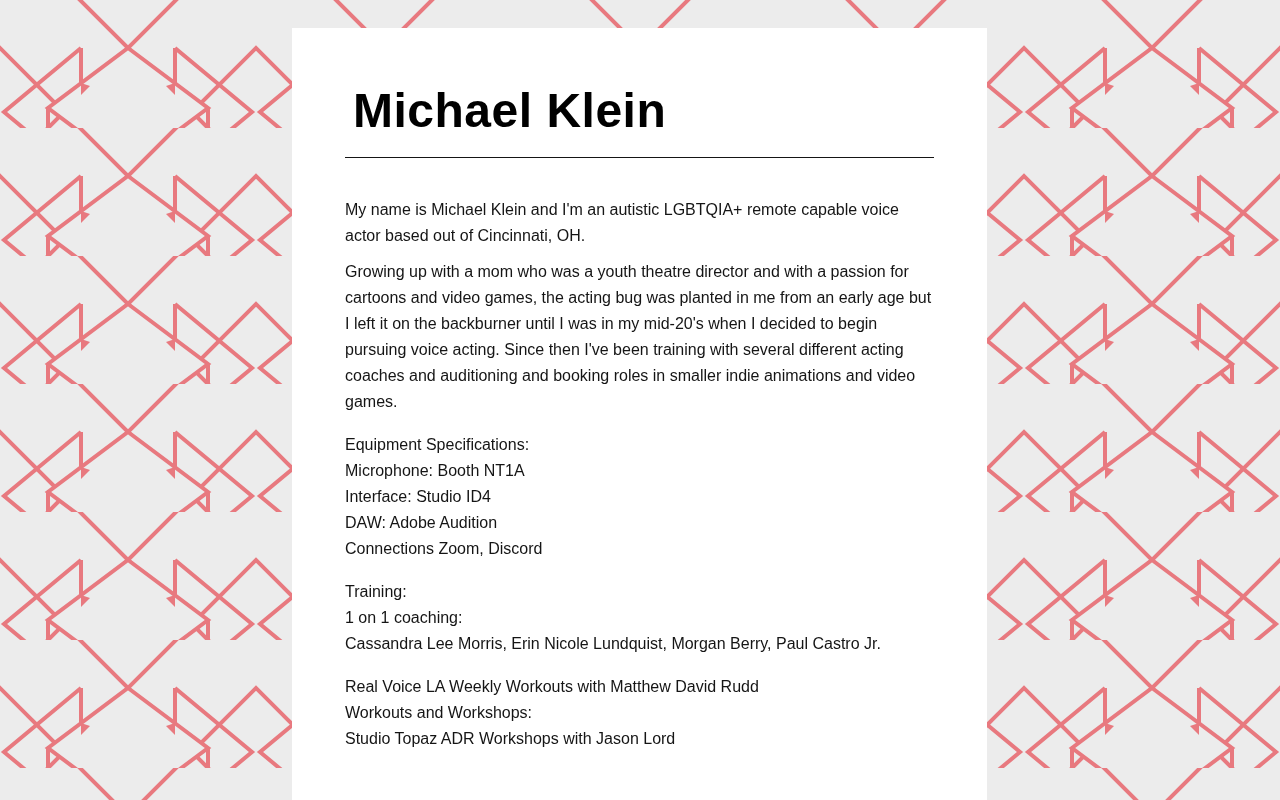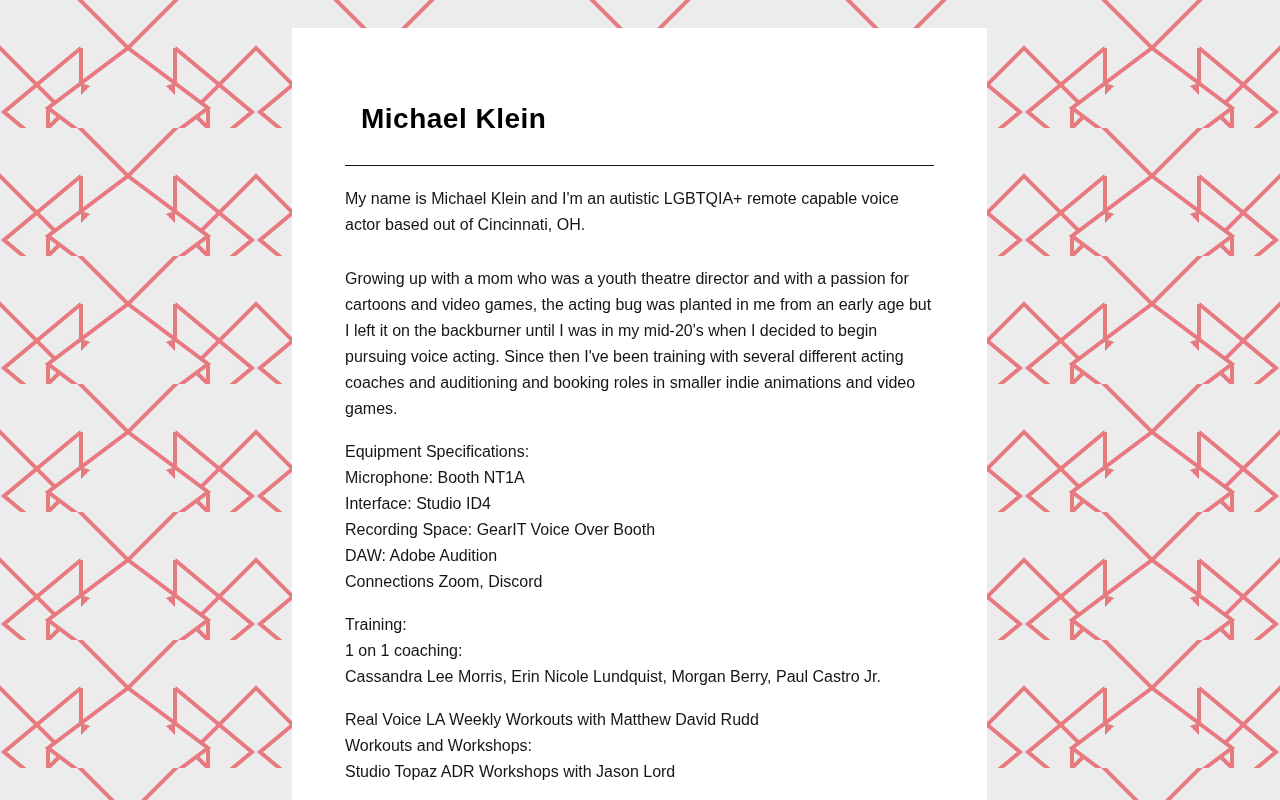--- a/index.html
+++ b/index.html
@@ -27,40 +27,40 @@
     left: 292px;
     top: 28px;
     width: 695px;
     height: 772px;
     background: #ffffff;
     box-sizing: border-box;
     padding: 52px 53px 0 53px;
     overflow: hidden;
   }
   .card h1 {
-    margin: 16px;
-    font-size: 28px;
+    margin: 8px;
+    font-size: 48px;
     line-height: 46px;
     font-weight: 700;
     color: #000000;
     letter-spacing: 0.5px;
   }
   .card hr {
     border: none;
     border-top: 1px solid #151515;
     margin: 23px 0 0 0;
   }
   .card p, .card .block {
     font-size: 16px;
     line-height: 26px;
     color: #151515;
     margin: 17px 0 0 0;
   }
-  .card p.intro { margin-top: 20px; }
-  .card p.bio { margin-top: 28px; }
+  .card p.intro { margin-top: 39px; }
+  .card p.bio { margin-top: 10px; }
 </style>
 </head>
 <body>
 
 <div class="viewport">
 
   <svg class="bg" width="1280" height="800" aria-hidden="true">
     <defs>
       <pattern id="geo" width="256" height="128" patternUnits="userSpaceOnUse">
         <rect width="256" height="128" fill="#ececec"></rect>
@@ -92,21 +92,20 @@
 
   <main class="card">
     <h1>Michael Klein</h1>
     <hr>
     <p class="intro">My name is Michael Klein and I'm an autistic LGBTQIA+ remote capable voice actor based out of Cincinnati, OH.</p>
     <p class="bio">Growing up with a mom who was a youth theatre director and with a passion for cartoons and video games, the acting bug was planted in me from an early age but I left it on the backburner until I was in my mid-20's when I decided to begin pursuing voice acting. Since then I've been training with several different acting coaches and auditioning and booking roles in smaller indie animations and video games.</p>
     <div class="block">
         <div>Equipment Specifications:</div>
         <div>Microphone: Booth NT1A</div>
         <div>Interface: Studio ID4</div>
-        <div>Recording Space: GearIT Voice Over Booth</div>
         <div>DAW: Adobe Audition</div>
         <div>Connections Zoom, Discord</div>
       </div>
     <div class="block">
         <div>Training:</div>
         <div>1 on 1 coaching:</div>
         <div>Cassandra Lee Morris, Erin Nicole Lundquist, Morgan Berry, Paul Castro Jr.</div>
       </div>
     <div class="block">
         <div>Real Voice LA Weekly Workouts with Matthew David Rudd</div>

